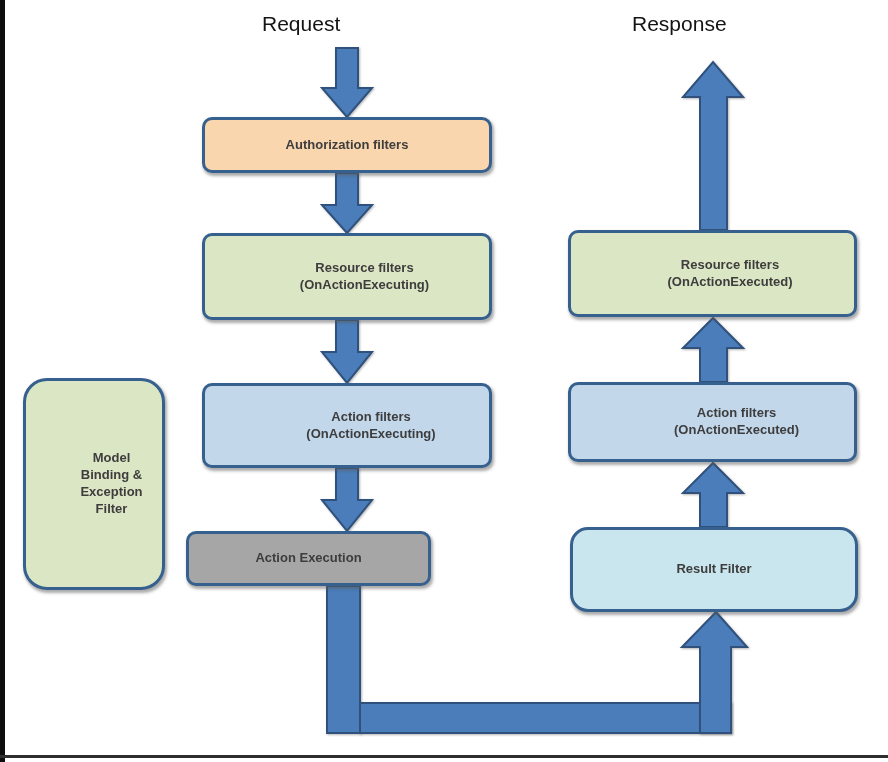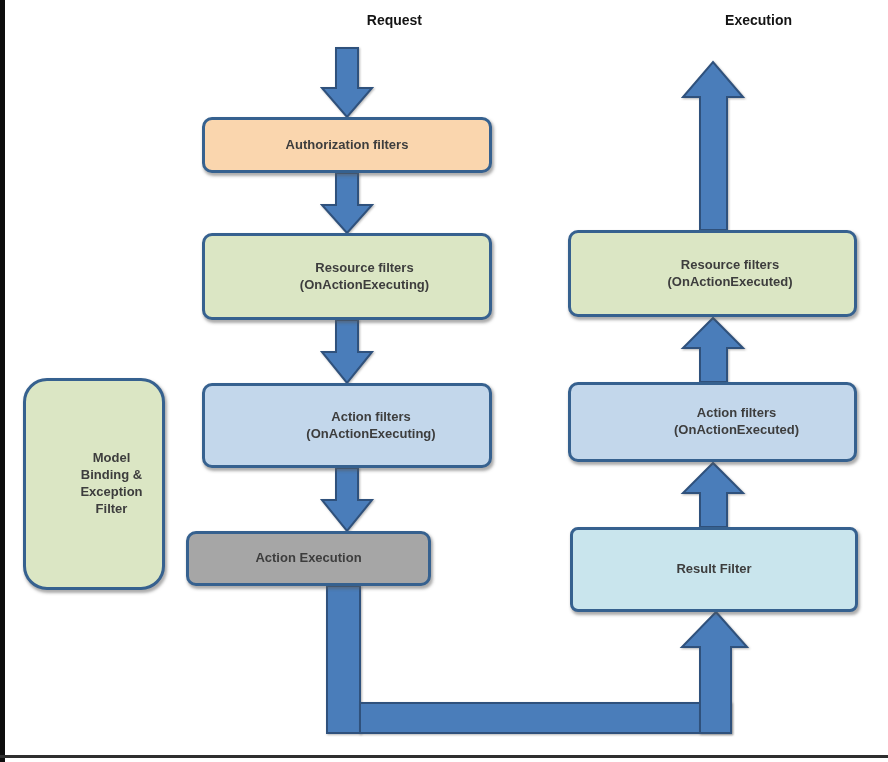--- a/index.html
+++ b/index.html
@@ -20,22 +20,22 @@
   }
   #arrow-layer{position:absolute;left:0;top:0;z-index:1;}
   .shape{
     fill:var(--c-arrow_fill,#4a7dba);
     stroke:var(--c-arrow_stroke,#2f517c);
     stroke-width:2;
     filter:drop-shadow(1px 1.5px 1px rgba(90,90,90,0.45));
   }
   .flow-title{
     position:absolute;z-index:2;
-    width:160px;text-align:right;
-    font-size:14px;font-weight:bold;
+    width:160px;text-align:left;
+    font-size:21px;font-weight:normal;
     color:var(--c-title_black,#141414);
   }
   #title-request{left:262px;top:12px;}
   #title-response{left:632px;top:12px;}
   .box{
     position:absolute;z-index:2;box-sizing:border-box;
     border:3px solid var(--c-box_border,#36618f);
     border-radius:10px;
     display:flex;align-items:center;justify-content:center;
     text-align:center;
@@ -49,21 +49,21 @@
   .fill-blue{background:var(--c-light_blue,#c3d7eb);padding-left:48px;}
   .fill-gray{background:var(--c-gray,#a6a6a6);}
   .fill-cyan{background:var(--c-cyan,#c9e5ed);}
   #box-auth{left:202px;top:117px;width:290px;height:56px;}
   #box-res1{left:202px;top:233px;width:290px;height:87px;}
   #box-act1{left:202px;top:383px;width:290px;height:85px;}
   #box-exec{left:186px;top:531px;width:245px;height:55px;}
   #box-model{left:23px;top:378px;width:142px;height:212px;border-radius:24px;text-align:center;}
   #box-res2{left:568px;top:230px;width:289px;height:87px;}
   #box-act2{left:568px;top:382px;width:289px;height:80px;}
-  #box-result{left:570px;top:527px;width:288px;height:85px;border-radius:8px;}
+  #box-result{left:570px;top:527px;width:288px;height:85px;border-radius:18px;}
 </style>
 </head>
 <body>
 
 <div id="stage">
 
   <svg id="arrow-layer" width="888" height="762" viewBox="0 0 888 762">
 
     <polygon class="shape" points="336,48 358,48 358,88 372,88 347,117 322,88 336,88"></polygon>
     <polygon class="shape" points="336,173 358,173 358,205 372,205 347,233 322,205 336,205"></polygon>
@@ -73,21 +73,21 @@
     <polygon class="shape" points="700,230 700,97 683,97 713,62 743,97 727,97 727,230"></polygon>
     <polygon class="shape" points="700,382 700,348 683,348 713,318 743,348 727,348 727,382"></polygon>
     <polygon class="shape" points="700,527 700,493 683,493 713,463 743,493 727,493 727,527"></polygon>
 
     <rect class="shape" x="327" y="586" width="33" height="147"></rect>
     <rect class="shape" x="360" y="703" width="371" height="30"></rect>
     <polygon class="shape" points="700,733 700,647 682,647 716,612 747,647 731,647 731,733"></polygon>
   </svg>
 
   <div class="flow-title" id="title-request">Request</div>
-  <div class="flow-title" id="title-response">Execution</div>
+  <div class="flow-title" id="title-response">Response</div>
 
   <div class="box fill-peach" id="box-auth">Authorization filters</div>
   <div class="box fill-green" id="box-res1">Resource filters
 (OnActionExecuting)</div>
   <div class="box fill-blue" id="box-act1">Action filters
 (OnActionExecuting)</div>
   <div class="box fill-gray" id="box-exec">Action Execution</div>
   <div class="box fill-green" id="box-model">Model
 Binding &amp;
 Exception

